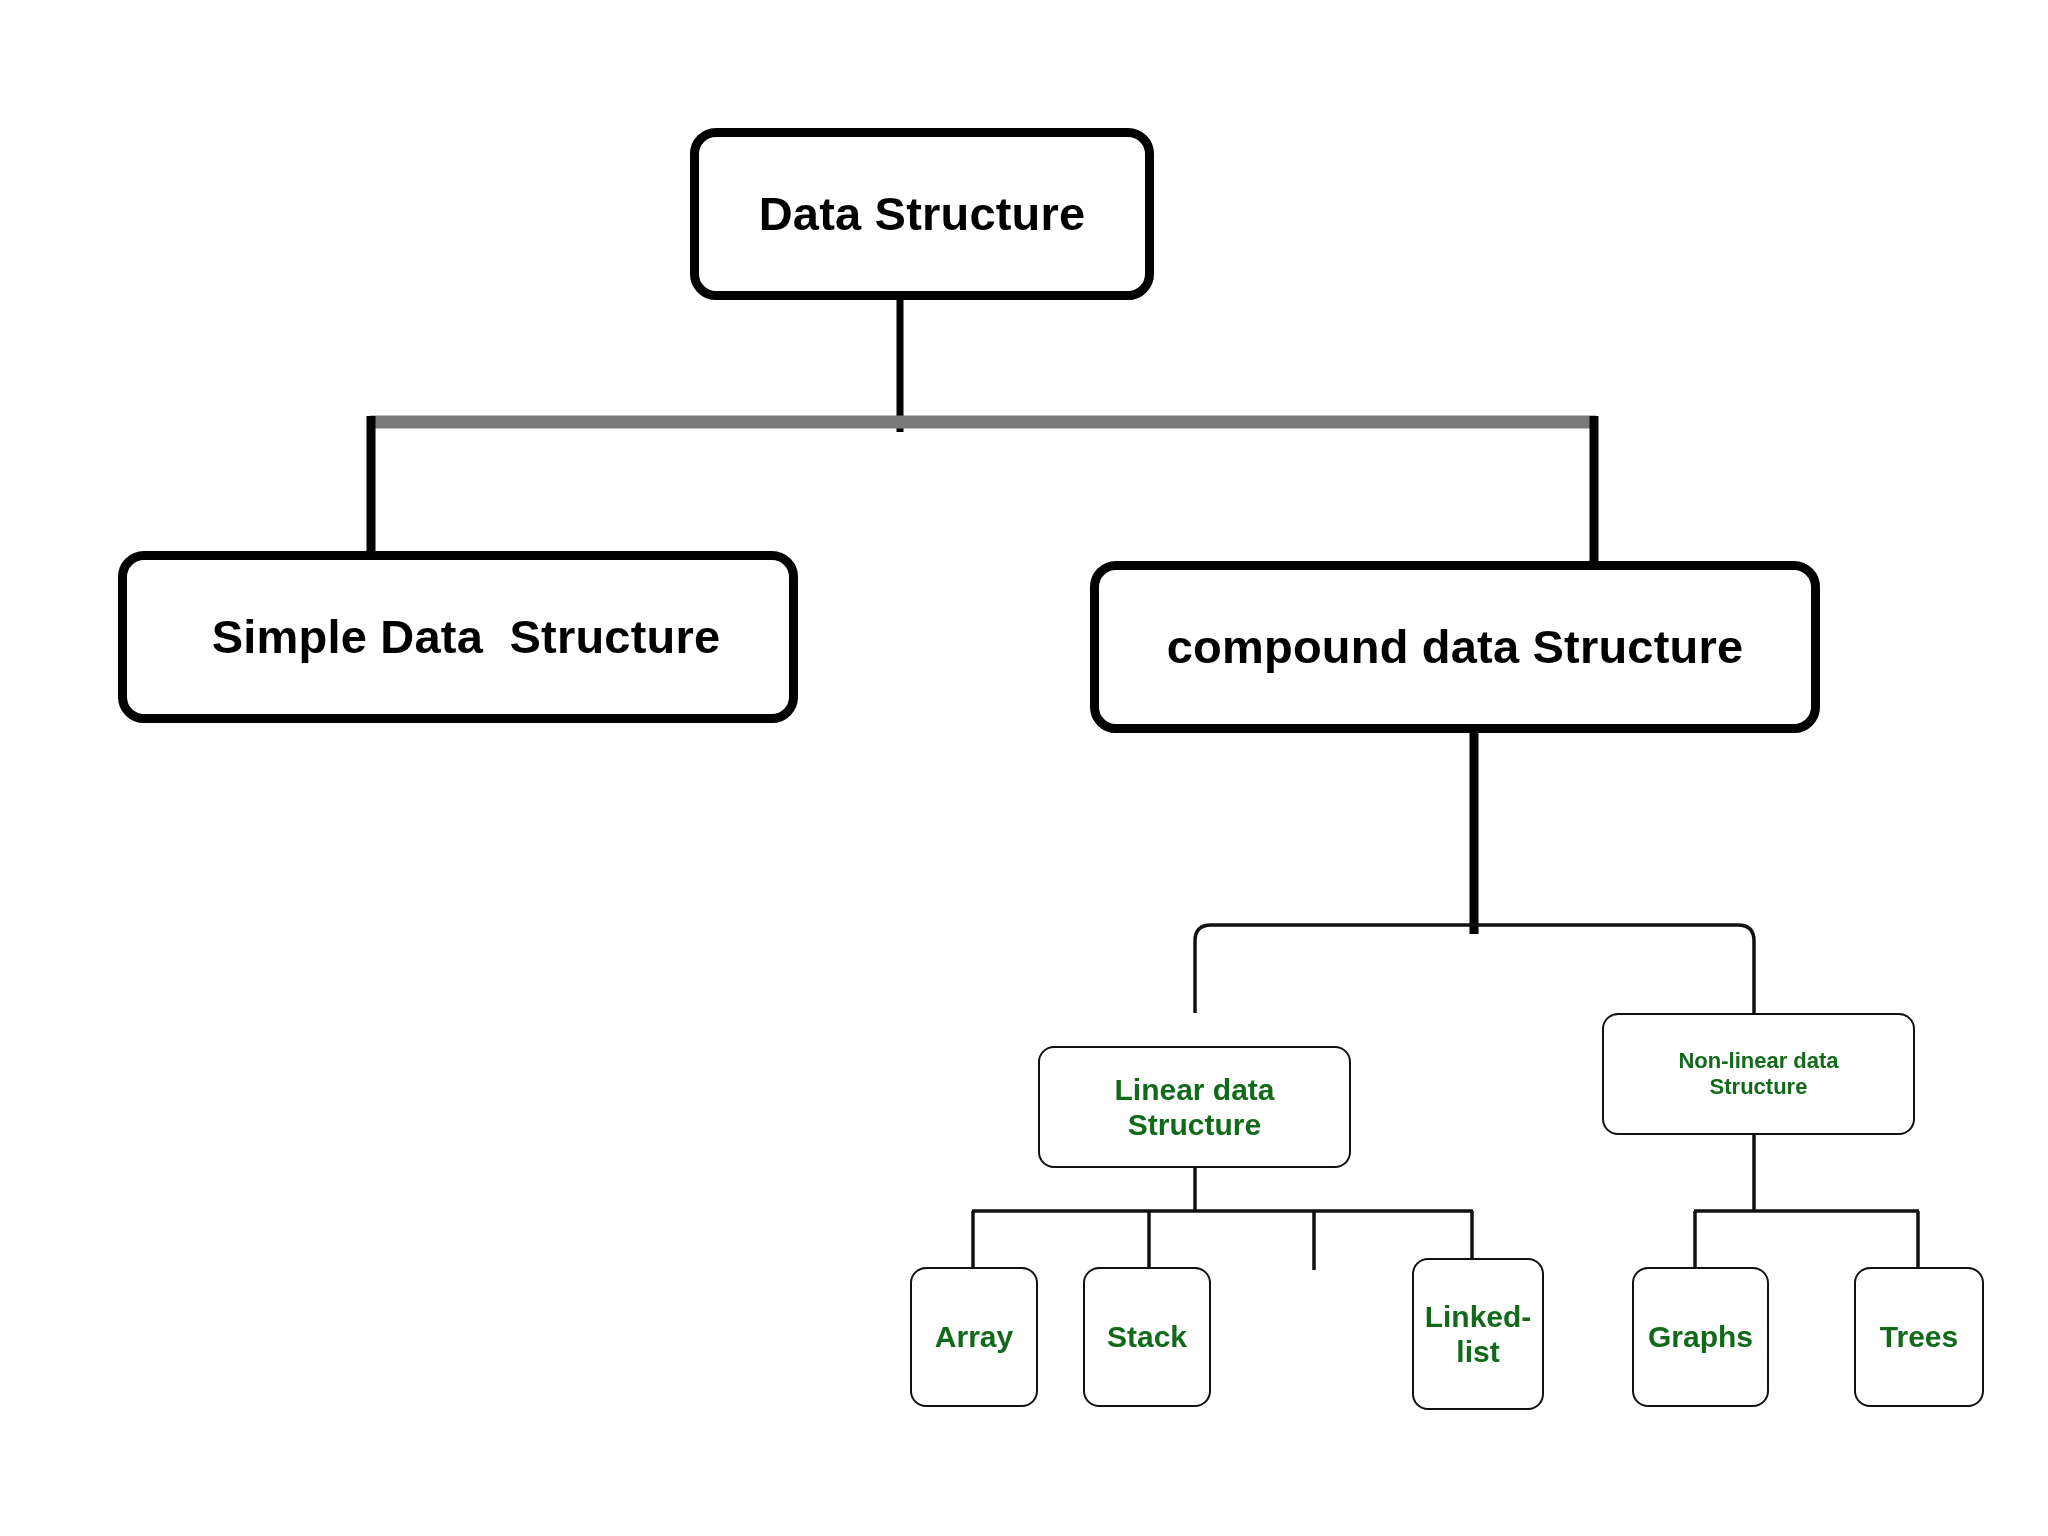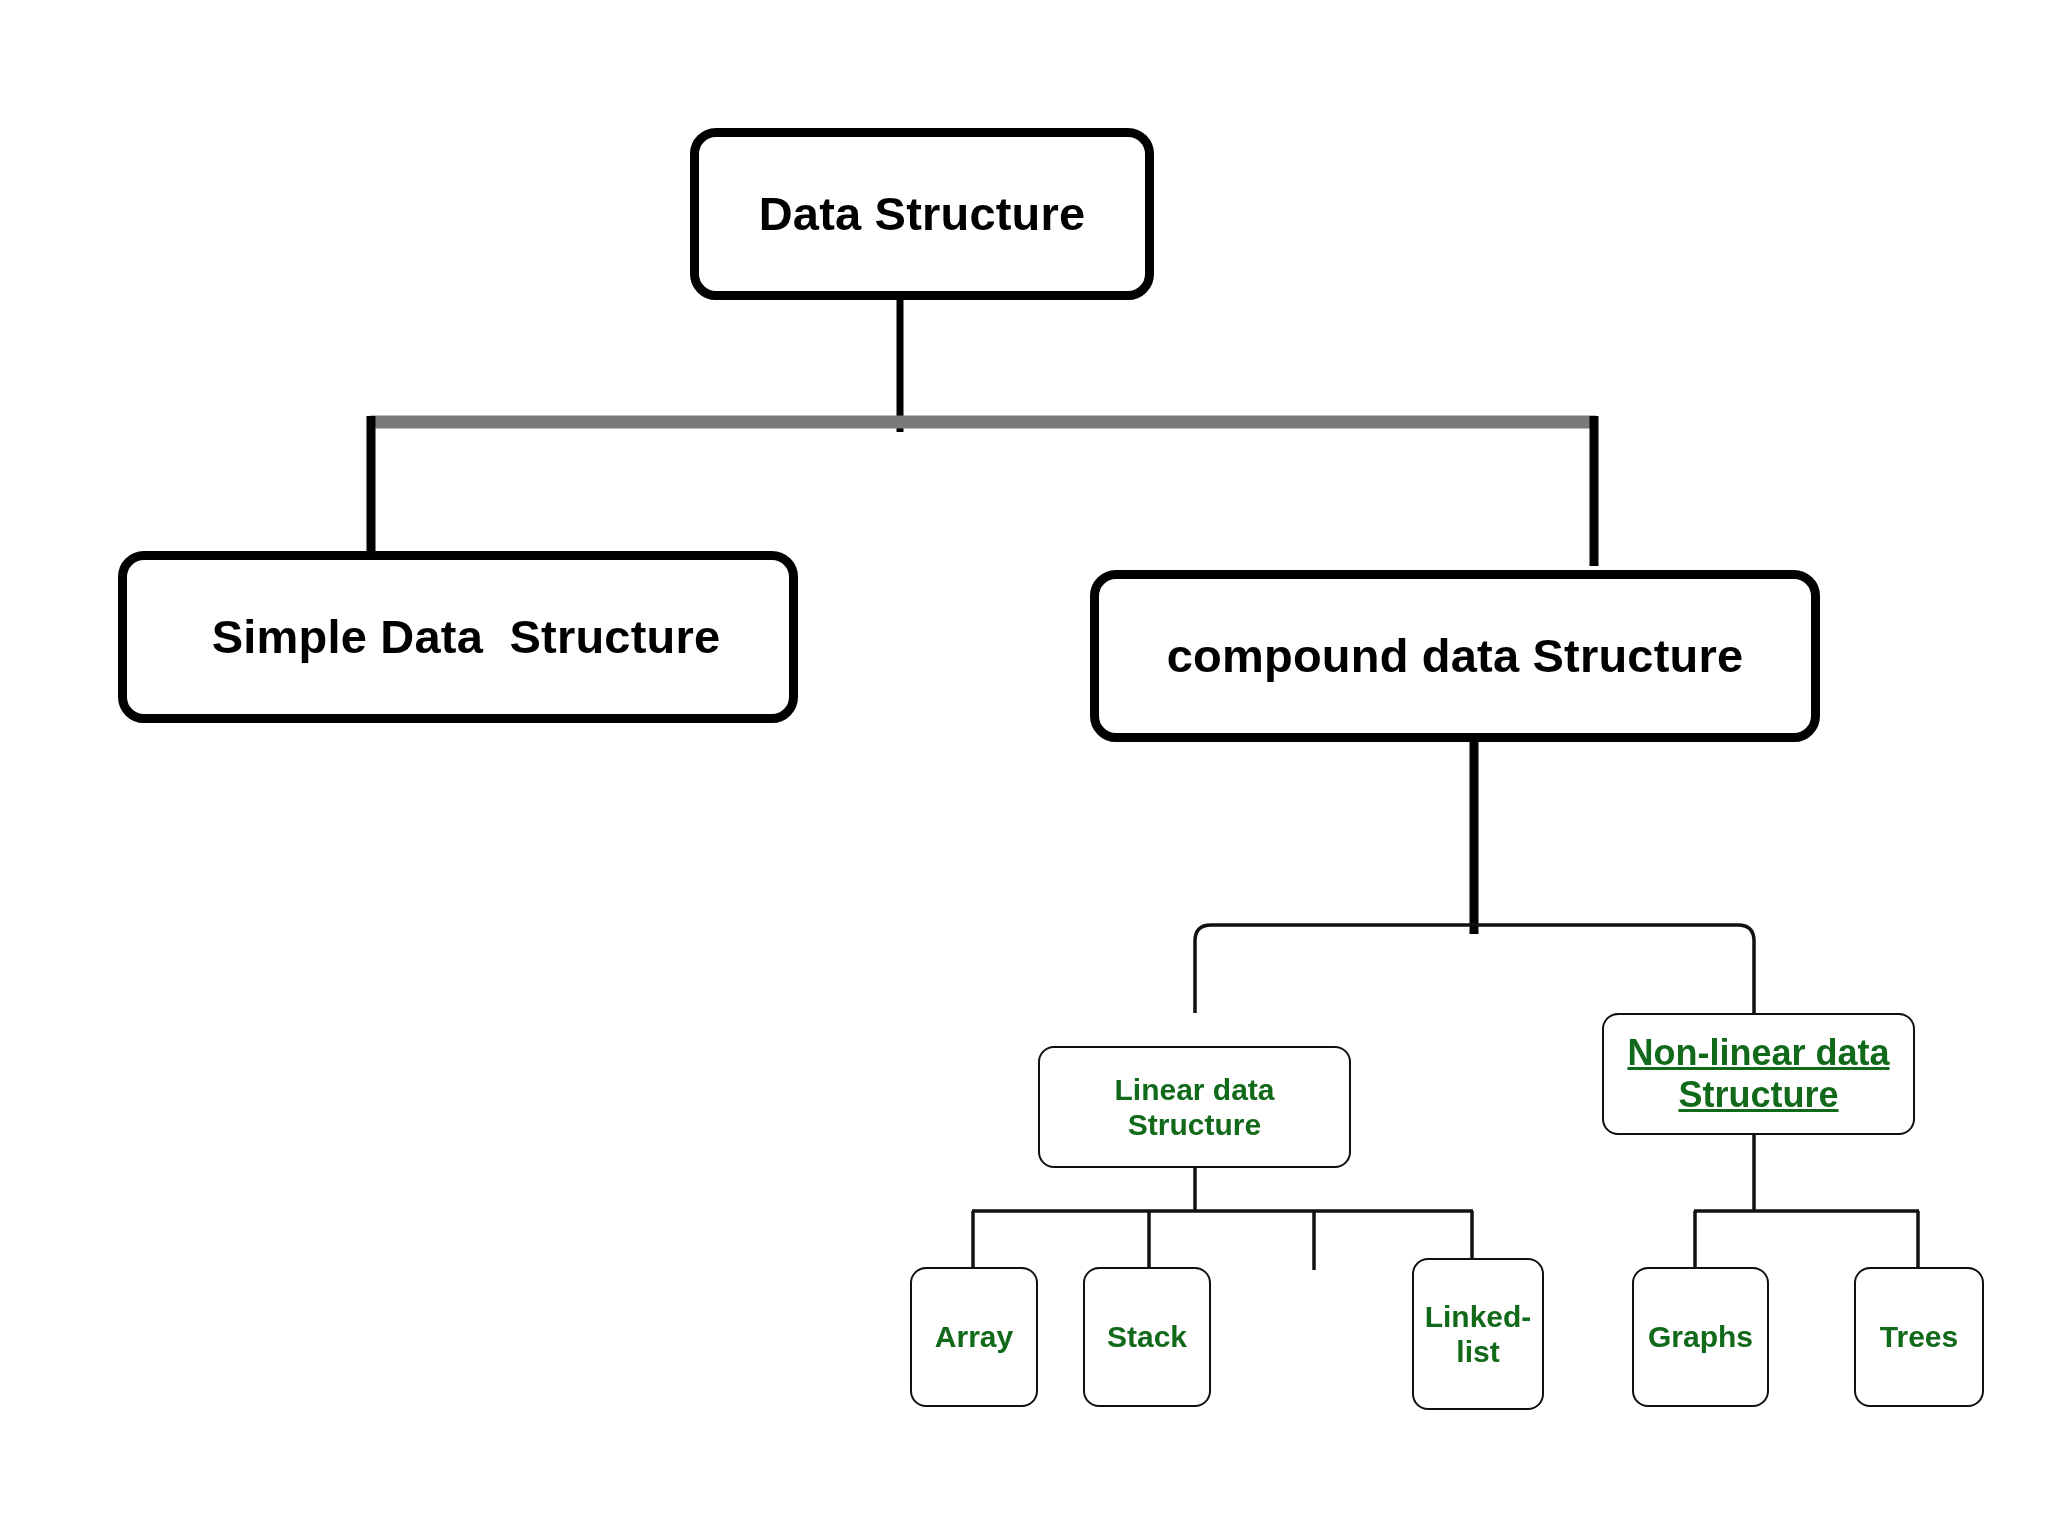--- a/index.html
+++ b/index.html
@@ -60,24 +60,24 @@
     width: 100%;
     white-space: pre;
   }
   .node-label.wrap {
     white-space: normal;
   }
 
   
   #node-root           { left: 690px; top: 128px;  width: 464px; height: 172px; font-size: 47px; }
   #node-simple         { left: 118px; top: 551px;  width: 680px; height: 172px; font-size: 47px; padding-left: 16px; }
-  #node-compound       { left: 1090px; top: 561px; width: 730px; height: 172px; font-size: 47px; margin-top: 9px; }
+  #node-compound       { left: 1090px; top: 561px; width: 730px; height: 172px; font-size: 47px; }
 
   #node-linear         { left: 1038px; top: 1013px; width: 313px; height: 122px; font-size: 30px; margin-top: 33px; }
-  #node-nonlinear      { left: 1602px; top: 1013px; width: 313px; height: 122px; font-size: 36px; text-decoration: underline; }
+  #node-nonlinear      { left: 1602px; top: 1013px; width: 313px; height: 122px; font-size: 22px; }
 
   #node-array          { left: 910px;  top: 1267px; width: 128px; height: 140px; font-size: 30px; }
   #node-stack          { left: 1083px; top: 1267px; width: 128px; height: 140px; font-size: 30px; }
   #node-queue          { left: 1250px; top: 1267px; width: 136px; height: 140px; font-size: 30px; }
   #node-linkedlist     { left: 1412px; top: 1258px; width: 132px; height: 152px; font-size: 30px; }
   #node-graphs         { left: 1632px; top: 1267px; width: 137px; height: 140px; font-size: 30px; align-items: center; }
   #node-trees          { left: 1854px; top: 1267px; width: 130px; height: 140px; font-size: 30px; }
 </style>
 </head>
 <body>

